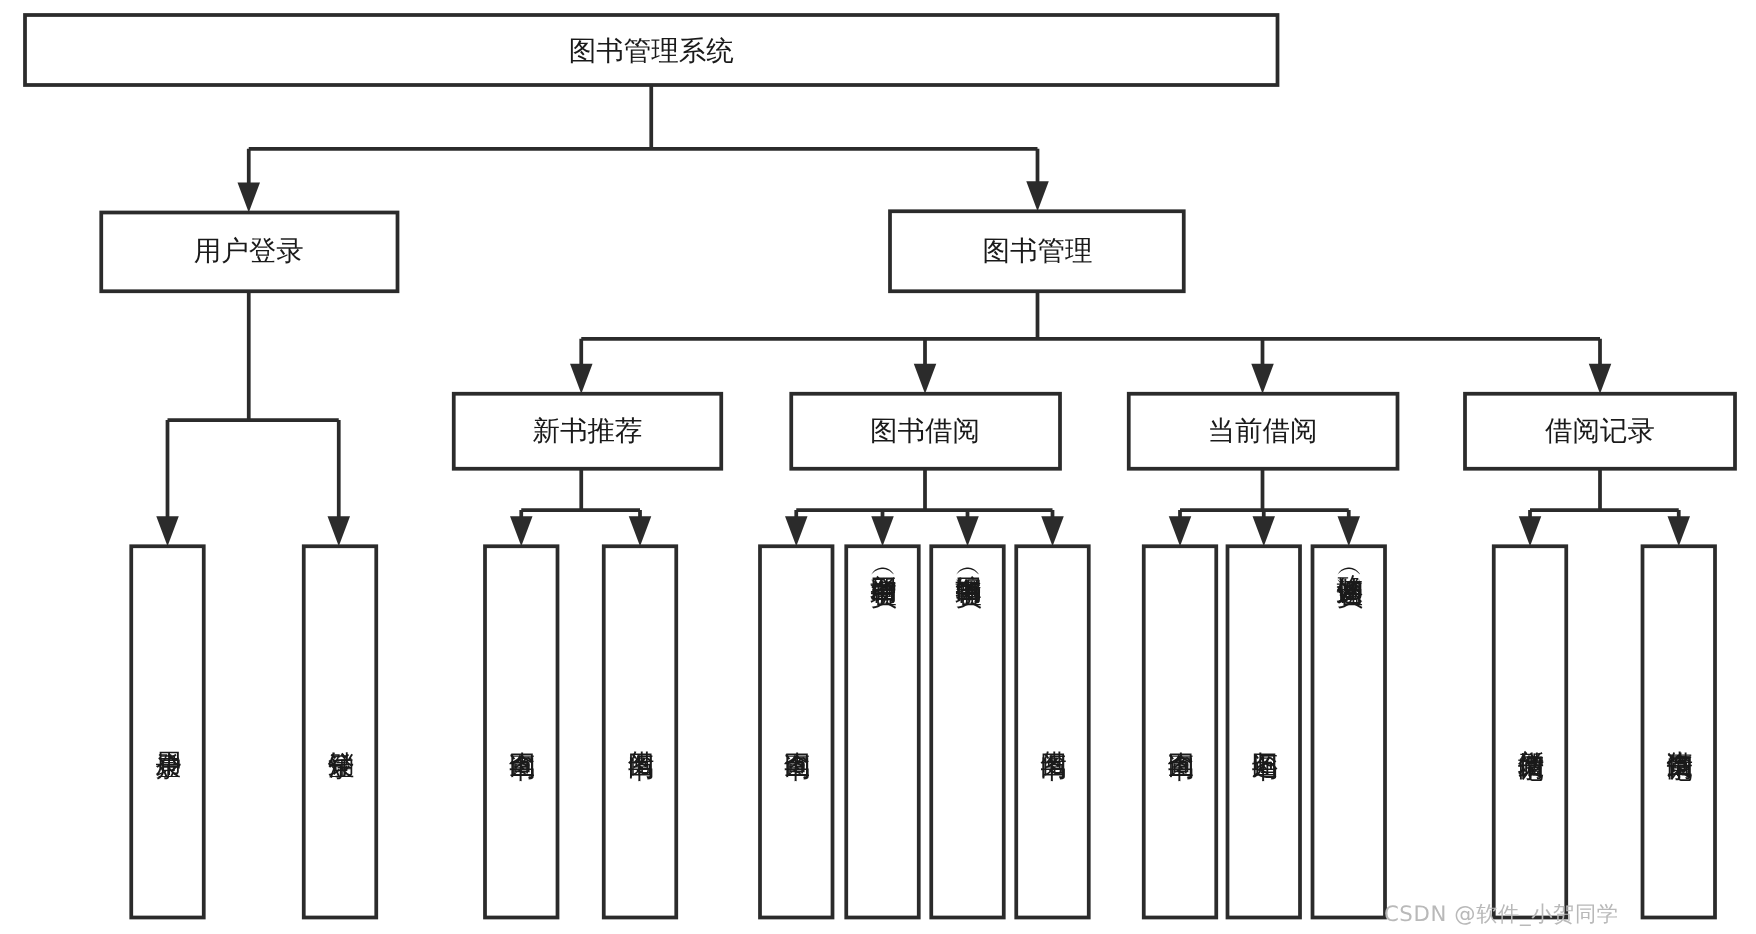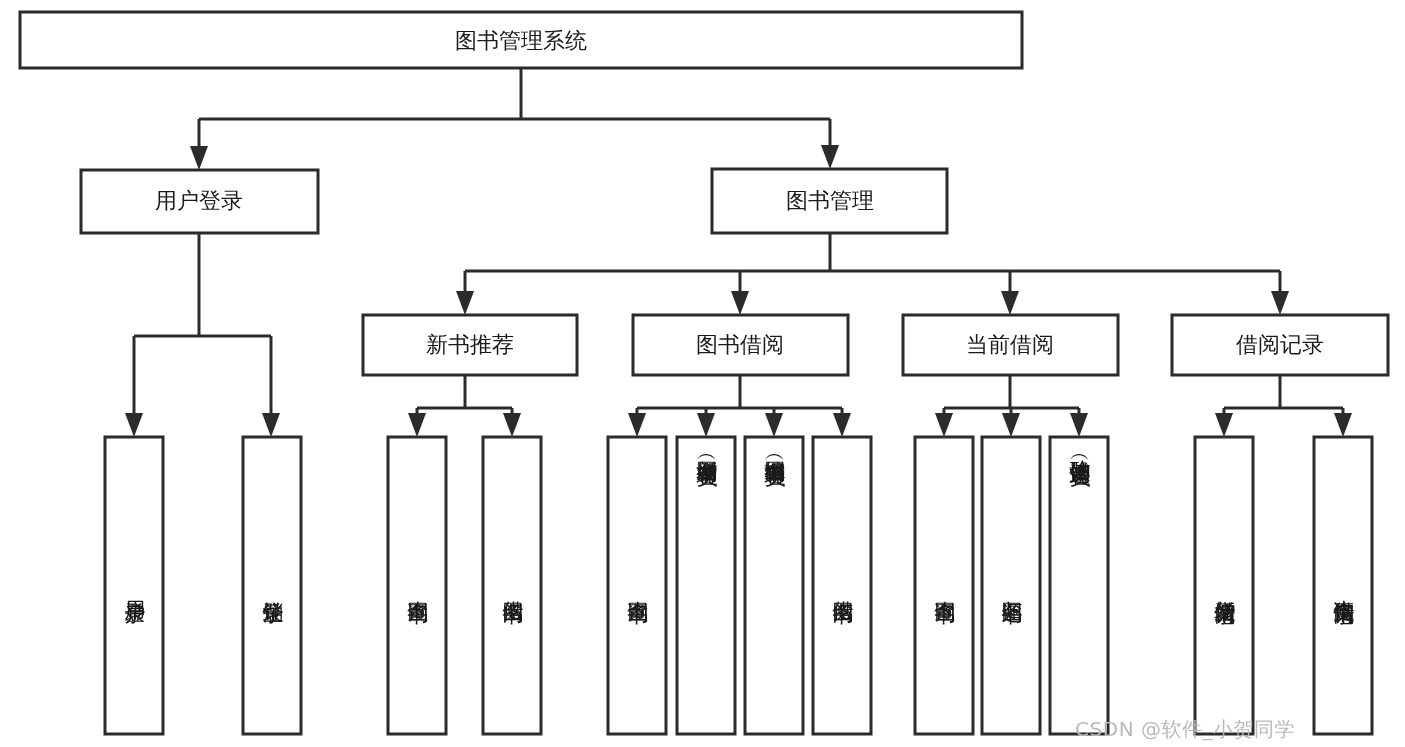--- a/index.html
+++ b/index.html
@@ -43,21 +43,21 @@
     letter-spacing:1px;
     white-space:nowrap;
     font-family:"DejaVu Sans","Liberation Sans",sans-serif;
     text-align:center;
     pointer-events:none;
   }
   .watermark{
     position:absolute;
     right:8px;
     bottom:4px;
-    font-size:20px;
+    font-size:17px;
     color:#b9b9b9;
     letter-spacing:0.5px;
     font-family:"DejaVu Sans","Liberation Sans",sans-serif;
     white-space:nowrap;
   }
 </style>
 </head>
 <body>
 
 <div id="diagram-root">

